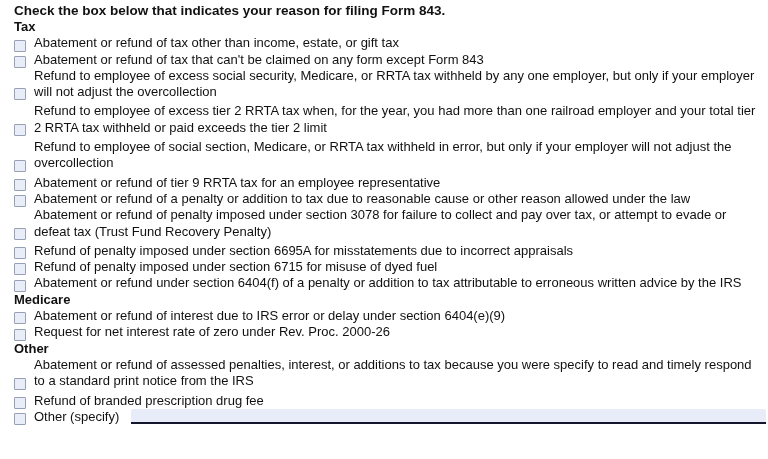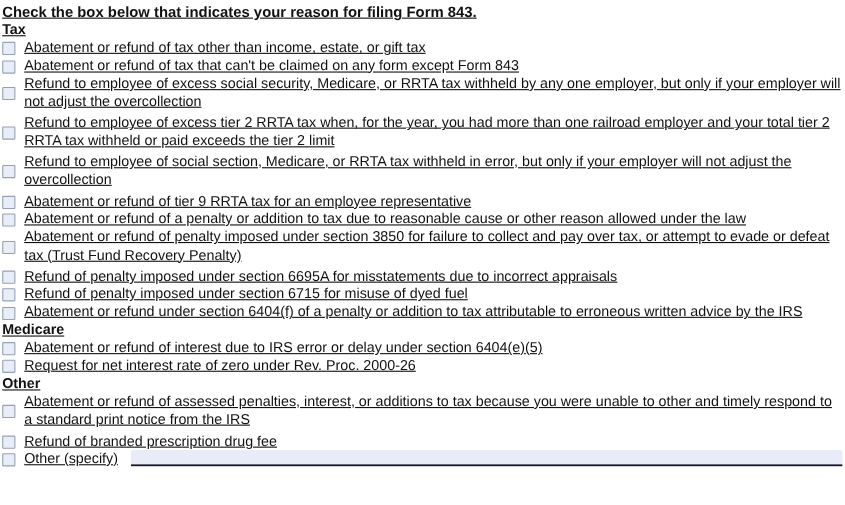--- a/index.html
+++ b/index.html
@@ -2,39 +2,38 @@
 <html style="--bg: #ffffff; --text: #111111; --checkbox-fill: #e8edf8; --checkbox-border: #96a0b5; --field-fill: #e8ecf9; --field-underline: #15162b;"><head>
 <meta charset="utf-8">
 <style>
   html, body { margin: 0; padding: 0; background: #fff; }
   .page {
     position: relative;
     width: 768px;
     height: 459px;
     overflow: hidden;
     box-sizing: border-box;
-    padding: 2px 2px 0 2px;
+    padding: 2px 2px 0 14px;
     background: var(--bg, #fff);
     font-family: "Liberation Sans", "DejaVu Sans", sans-serif;
     color: var(--text, #111);
     font-size: 13px;
     line-height: 16.3px;
-    text-decoration: underline;
   }
   .instruction {
     font-weight: bold;
     font-size: 13.5px;
     line-height: 17px;
   }
   .section-title {
     font-weight: bold;
   }
   .item {
     display: flex;
-    align-items: center;
+    align-items: flex-end;
   }
   .checkbox {
     flex: none;
     width: 12px;
     height: 12px;
     box-sizing: border-box;
     margin: 2px 8px 0 0;
     background: var(--checkbox-fill, #e8edf8);
     border: 1px solid var(--checkbox-border, #96a0b5);
     border-radius: 1px;
@@ -87,47 +86,47 @@
       <div class="item">
         <span class="checkbox" role="checkbox" aria-checked="false"></span>
         <span class="label">Abatement or refund of tier 9 RRTA tax for an employee representative</span>
       </div>
       <div class="item">
         <span class="checkbox" role="checkbox" aria-checked="false"></span>
         <span class="label">Abatement or refund of a penalty or addition to tax due to reasonable cause or other reason allowed under the law</span>
       </div>
       <div class="item" style="margin-bottom: 3px;">
         <span class="checkbox" role="checkbox" aria-checked="false"></span>
-        <span class="label">Abatement or refund of penalty imposed under section 3850 for failure to collect and pay over tax, or attempt to evade or defeat tax (Trust Fund Recovery Penalty)</span>
+        <span class="label">Abatement or refund of penalty imposed under section 3078 for failure to collect and pay over tax, or attempt to evade or defeat tax (Trust Fund Recovery Penalty)</span>
       </div>
       <div class="item">
         <span class="checkbox" role="checkbox" aria-checked="false"></span>
         <span class="label">Refund of penalty imposed under section 6695A for misstatements due to incorrect appraisals</span>
       </div>
       <div class="item">
         <span class="checkbox" role="checkbox" aria-checked="false"></span>
         <span class="label">Refund of penalty imposed under section 6715 for misuse of dyed fuel</span>
       </div>
       <div class="item">
         <span class="checkbox" role="checkbox" aria-checked="false"></span>
         <span class="label">Abatement or refund under section 6404(f) of a penalty or addition to tax attributable to erroneous written advice by the IRS</span>
       </div>
       <div class="section-title">Medicare</div>
       <div class="item">
         <span class="checkbox" role="checkbox" aria-checked="false"></span>
-        <span class="label">Abatement or refund of interest due to IRS error or delay under section 6404(e)(5)</span>
+        <span class="label">Abatement or refund of interest due to IRS error or delay under section 6404(e)(9)</span>
       </div>
       <div class="item">
         <span class="checkbox" role="checkbox" aria-checked="false"></span>
         <span class="label">Request for net interest rate of zero under Rev. Proc. 2000-26</span>
       </div>
       <div class="section-title">Other</div>
       <div class="item" style="margin-bottom: 3px;">
         <span class="checkbox" role="checkbox" aria-checked="false"></span>
-        <span class="label">Abatement or refund of assessed penalties, interest, or additions to tax because you were unable to other and timely respond to a standard print notice from the IRS</span>
+        <span class="label">Abatement or refund of assessed penalties, interest, or additions to tax because you were specify to read and timely respond to a standard print notice from the IRS</span>
       </div>
       <div class="item">
         <span class="checkbox" role="checkbox" aria-checked="false"></span>
         <span class="label">Refund of branded prescription drug fee</span>
       </div>
       <div class="item with-input">
         <span class="checkbox" role="checkbox" aria-checked="false"></span>
         <span class="label">Other (specify)</span>
         <input type="text" class="specify-input" value="" style="">
       </div>

